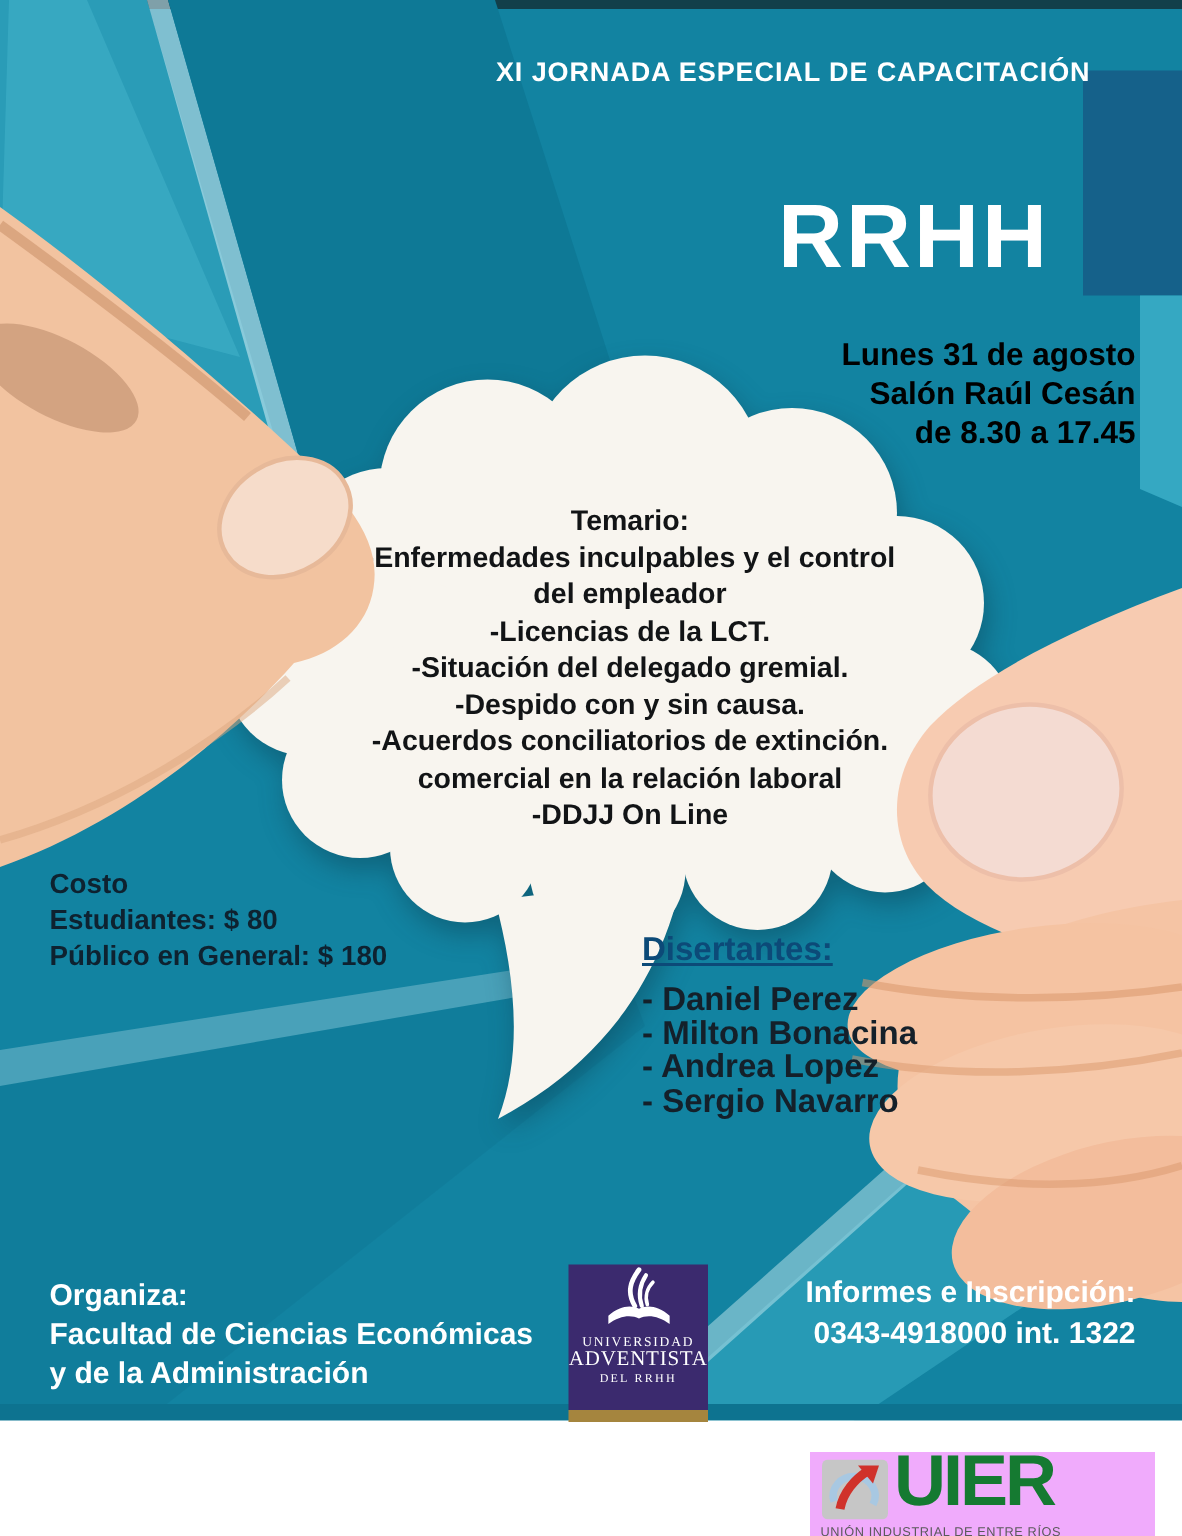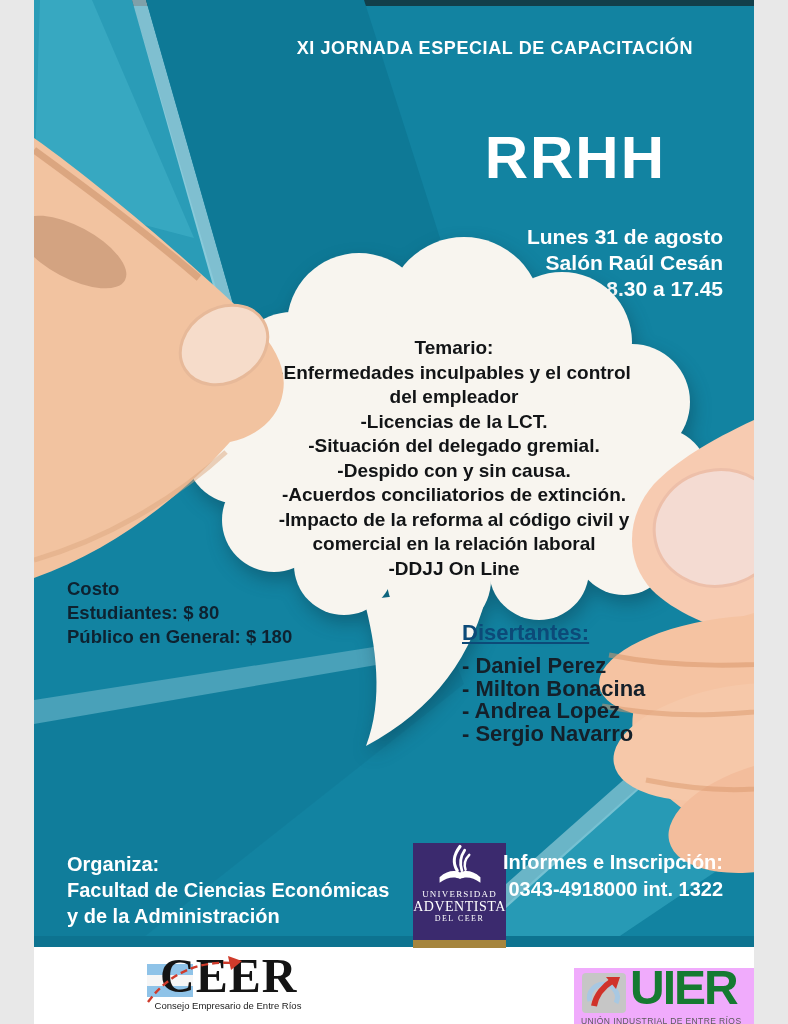--- a/index.html
+++ b/index.html
@@ -1,31 +1,31 @@
 <!DOCTYPE html>
 <html><head>
 <meta charset="utf-8">
 <style>
   html,body { margin:0; padding:0; background:#e8e8e8; }
   .poster {
-    position:relative; width:720px; height:1024px; margin:0 auto;
+    position:relative; width:788px; height:1024px; margin:0 auto;
     background:#1283a1; overflow:hidden;
     font-family:"Liberation Sans", sans-serif;
   }
   .layer { position:absolute; left:0; top:0; width:788px; height:1024px; pointer-events:none; }
 
   
   .hdr-kicker   { position:absolute; top:38px;  right:61px; color:#ffffff; font-size:18px; font-weight:bold; letter-spacing:.6px; white-space:nowrap; }
   .hdr-title    { position:absolute; right:63px; color:#15262e; font-size:34px; font-weight:bold; white-space:nowrap; }
   .hdr-title.l1 { top:66px; }
   .hdr-title.l2 { top:108px; }
   .hdr-rrhh     { position:absolute; top:123px; right:88px; color:#ffffff; font-size:60px; font-weight:800; letter-spacing:2px; white-space:nowrap; }
 
   
-  .date-block { position:absolute; top:224px; right:31px; text-align:right; color:#ffffff; font-size:21px; font-weight:bold; line-height:26px; }
+  .date-block { position:absolute; top:224px; right:31px; text-align:right; color:#000000; font-size:21px; font-weight:bold; line-height:26px; }
 
   
   .temario { position:absolute; left:185px; top:336px; width:470px; text-align:center; color:#121416; font-size:19px; font-weight:bold; line-height:24.5px; }
 
   .costo { position:absolute; left:33px; top:577px; color:#0e2230; font-size:18.5px; font-weight:bold; line-height:24px; }
 
   .disertantes { position:absolute; left:428px; top:620px; font-size:22px; font-weight:bold; }
   .disertantes .dis-heading { color:#0c4a78; text-decoration:underline; margin-bottom:9px; }
   .disertantes .speaker { color:#14202a; line-height:22.5px; }
 
@@ -108,21 +108,20 @@
   </svg>
 
   <div class="temario">
     <div>Temario:</div>
     <div>-Enfermedades inculpables y el control</div>
     <div>del empleador</div>
     <div>-Licencias de la LCT.</div>
     <div>-Situación del delegado gremial.</div>
     <div>-Despido con y sin causa.</div>
     <div>-Acuerdos conciliatorios de extinción.</div>
-    <div>-Impacto de la reforma al código civil y</div>
     <div>comercial en la relación laboral</div>
     <div>-DDJJ On Line</div>
   </div>
 
   <svg class="layer" viewBox="0 0 788 1024">
     <path d="M0,138 C62,182 142,250 198,302 C234,335 254,362 249,392 C245,418 224,436 196,442 C150,494 80,550 0,578 Z" fill="#f2c3a0"></path>
     <path d="M0,150 C55,190 115,235 165,278" stroke="#c98e66" stroke-width="7" fill="none" opacity="0.55"></path>
     <ellipse cx="190" cy="345" rx="46" ry="37" transform="rotate(-32 190 345)" fill="#f6dcca" stroke="#e7b999" stroke-width="3"></ellipse>
     <path d="M0,560 C70,540 140,500 192,452" stroke="#dba87f" stroke-width="5" fill="none" opacity="0.5"></path>
     <ellipse cx="38" cy="252" rx="60" ry="26" transform="rotate(28 38 252)" fill="#8a5a3d" opacity="0.3"></ellipse>
@@ -168,43 +167,30 @@
       <svg width="52" height="46" viewBox="0 0 56 48">
         <g stroke="#ffffff" fill="none" stroke-linecap="round">
           <path d="M28,3 C22,11 19,19 25,29" stroke-width="3.4"></path>
           <path d="M33,7 C29,13 27,20 30,29" stroke-width="3"></path>
           <path d="M38,12 C34,16 32,22 34,28" stroke-width="2.6"></path>
         </g>
         <path d="M6,36 C14,29 22,28 28,31 C34,28 42,29 50,36 L50,42 C42,36 34,35 28,38 C22,35 14,36 6,42 Z" fill="#ffffff"></path>
       </svg>
       <div class="uap-l1">UNIVERSIDAD</div>
       <div class="uap-l2">ADVENTISTA</div>
-      <div class="uap-l3">DEL CEER</div>
+      <div class="uap-l3">DEL RRHH</div>
     </div>
     <div class="uap-gold"></div>
   </div>
 
   <div class="informes">
     <div>Informes e Inscripción:</div>
     <div>0343-4918000 int. 1322</div>
   </div>
 
-  <div class="ceer-logo">
-    <div class="ceer-flag">
-      <div class="s1"></div>
-        <div class="s2"></div>
-        <div class="s3"></div>
-    </div>
-    <div class="ceer-word">CEER</div>
-    <svg class="ceer-arc" width="110" height="52" viewBox="0 0 110 52">
-      <path d="M8,48 C30,18 60,7 92,9" stroke="#cf3b2b" stroke-width="2.4" fill="none" stroke-dasharray="7 4"></path>
-      <polygon points="88,2 102,7 91,16" fill="#cf3b2b"></polygon>
-    </svg>
-    <div class="ceer-caption">Consejo Empresario de Entre Ríos</div>
-  </div>
 
   <div class="uier-logo">
     <svg class="uier-icon" width="44" height="40" viewBox="0 0 44 40">
       <rect x="0" y="0" width="44" height="40" rx="4" fill="#c6c6c6"></rect>
       <path d="M8,28 A14,13 0 1 1 34,30" stroke="#a8c8e2" stroke-width="5" fill="none"></path>
       <path d="M12,33 C14,22 22,13 30,8" stroke="#d0322a" stroke-width="6" fill="none"></path>
       <polygon points="24,4 38,4 34,16" fill="#d0322a"></polygon>
     </svg>
     <div class="uier-word">UIER</div>
     <div class="uier-caption">UNIÓN INDUSTRIAL DE ENTRE RÍOS</div>

